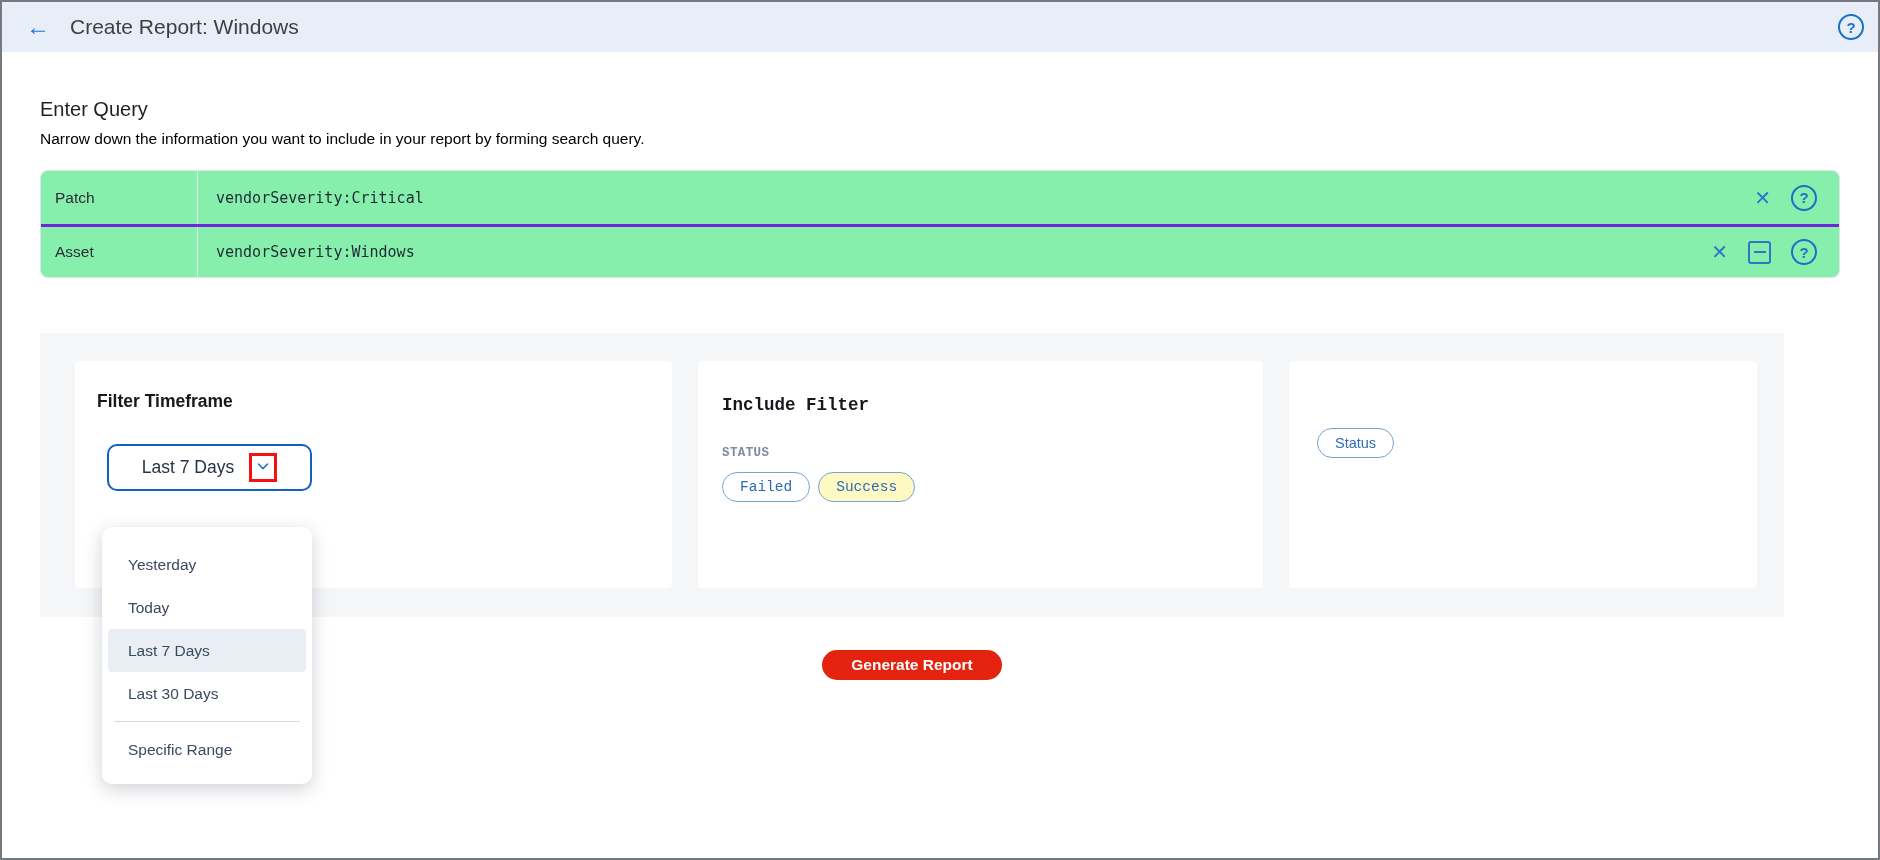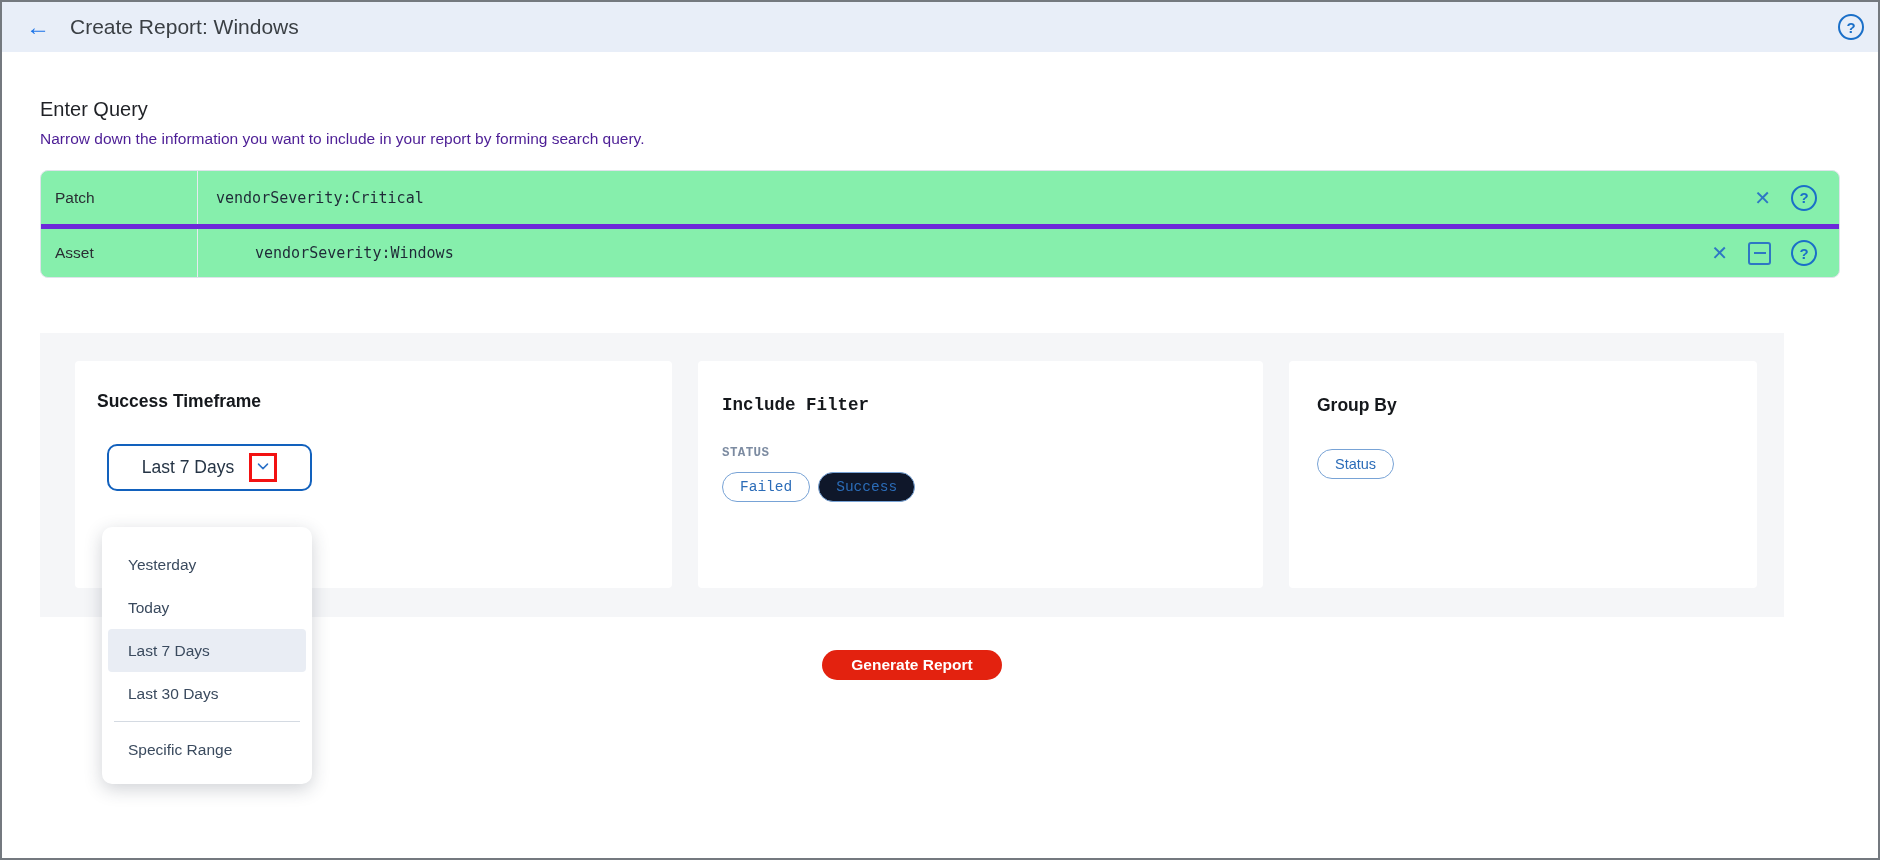--- a/index.html
+++ b/index.html
@@ -50,36 +50,36 @@
 
   .section-title {
     margin-top: 46px;
     font-size: 20px;
     font-weight: 400;
     color: #1f2126;
   }
   .section-subtitle {
     margin-top: 9px;
     font-size: 15.5px;
-    color: #4c1d95;
+    color: #000000;
   }
 
   
   .query-panel {
     margin-top: 22px;
     border: 1px solid #dfe3ea;
     border-radius: 8px;
     background: #86efac;
   }
   .query-row {
     display: flex;
     align-items: stretch;
     height: 53px;
   }
-  .query-row + .query-row { border-top: 5px solid #6d28d9; gap: 39px; }
+  .query-row + .query-row { border-top: 3px solid #6d28d9; }
   .query-label {
     flex: 0 0 157px;
     border-right: 1px solid #e6eaf0;
     display: flex; align-items: center;
     padding-left: 14px;
     font-size: 15.5px;
     color: #2a2e33;
   }
   .query-text {
     flex: 1;
@@ -171,21 +171,21 @@
     height: 30px;
     padding: 0 17px;
     border: 1px solid #78a3d6;
     border-radius: 15px;
     background: #fff;
     display: flex; align-items: center;
     font-size: 14.5px;
     color: #2b6cb8;
     cursor: pointer;
   }
-  .chip.selected { background: #0f172a; }
+  .chip.selected { background: #fef9c3; }
   .card-groupby .chip-row { margin-top: 33px; }
 
   
   .dropdown-menu {
     position: absolute;
     left: 100px; top: 525px;
     width: 210px;
     background: #fff;
     border-radius: 10px;
     box-shadow: 0 5px 18px rgba(40,50,70,0.22);
@@ -263,21 +263,21 @@
           <span class="minus-square-icon"></span>
           <span class="help-circle">?</span>
         </div>
       </div>
 
     </div>
 
     <div class="cards-section">
 
       <div class="card card-timeframe">
-        <div class="card-title">Success Timeframe</div>
+        <div class="card-title">Filter Timeframe</div>
         <div class="dropdown-toggle">
           <span class="toggle-label">Last 7 Days</span>
           <span class="chevron-highlight">
             <span>
               <svg width="18" height="18" viewBox="0 0 24 24" fill="none">
                 <path d="M6 9.5l6 6 6-6" stroke="#2b72c8" stroke-width="2" stroke-linecap="round" stroke-linejoin="round"></path>
               </svg>
             </span>
           </span>
         </div>
@@ -286,21 +286,20 @@
       <div class="card card-filter">
         <div class="card-title">Include Filter</div>
         <div class="filter-group-label">STATUS</div>
         <div class="chip-row">
           <span class="chip">Failed</span>
           <span class="chip selected">Success</span>
         </div>
       </div>
 
       <div class="card card-groupby">
-        <div class="card-title">Group By</div>
         <div class="chip-row">
           <span class="chip">Status</span>
         </div>
       </div>
 
     </div>
 
     <div class="action-row">
       <button class="generate-btn">Generate Report</button>
     </div>

